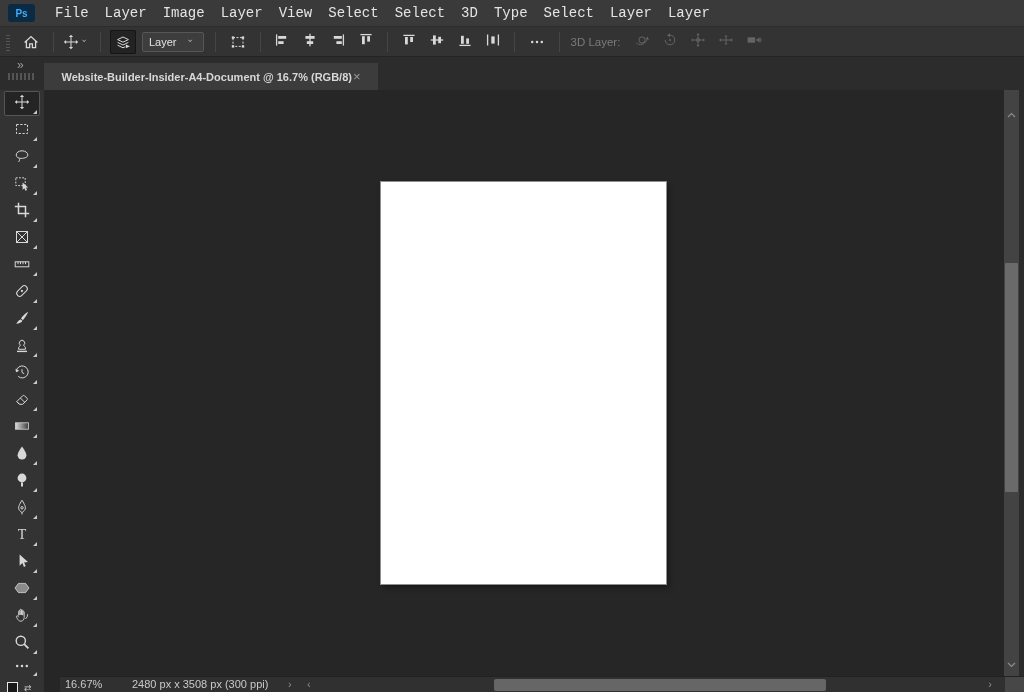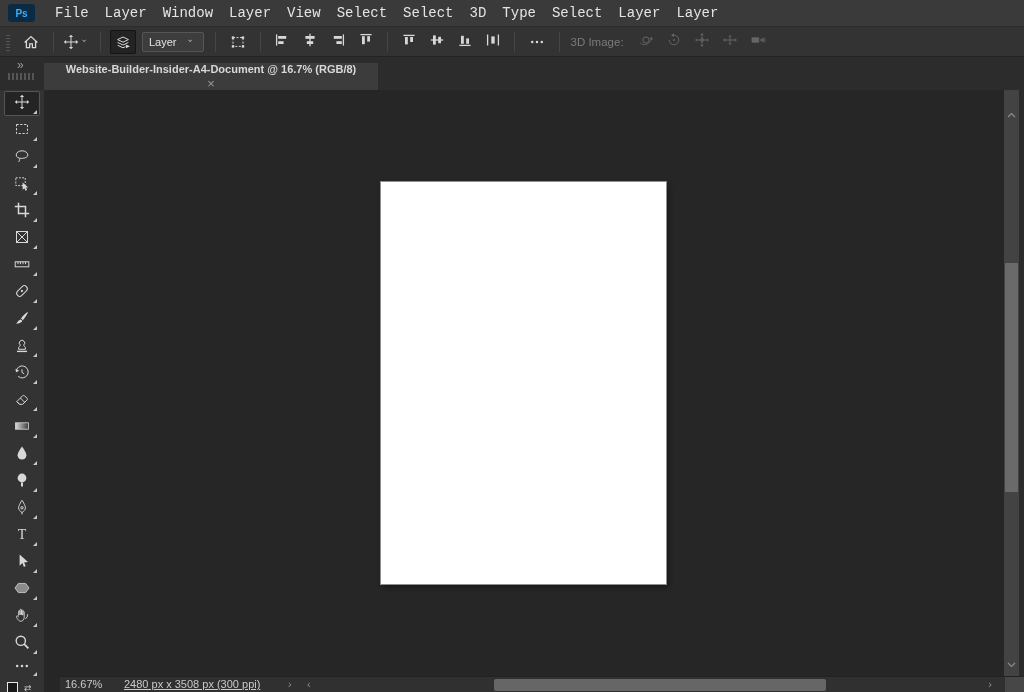--- a/index.html
+++ b/index.html
@@ -29,21 +29,21 @@
   .opt-icon-btn{width:24px;height:24px;display:flex;align-items:center;justify-content:center;margin:0 2px;}
   .threed-label{font-size:11.5px;color:#7b7b7b;margin:0 8px 0 4px;white-space:nowrap;}
   .disabled{color:#646464;}
   
   .tab-row{height:33px;background:#2c2c2c;display:flex;}
   .tab-row-left{width:44px;position:relative;flex:none;}
   .tb-chevrons{position:absolute;top:1px;left:17px;color:#9a9a9a;font-size:12px;letter-spacing:0px;}
   .tb-grip{position:absolute;top:16px;left:8px;width:28px;height:7px;
     background:repeating-linear-gradient(90deg,#555 0 2px,transparent 2px 4px);}
   .doc-tab{align-self:flex-end;height:27px;width:334px;background:#3c3c3c;display:flex;align-items:center;
-    justify-content:center;gap:1px;font-size:11px;font-weight:600;color:#d8d8d8;white-space:nowrap;flex-direction:column;}
+    justify-content:center;gap:1px;font-size:11px;font-weight:600;color:#d8d8d8;white-space:nowrap;}
   .tab-close{color:#9a9a9a;font-size:13px;font-weight:400;}
   
   .body-row{display:flex;height:602px;}
   .toolbar{width:44px;flex:none;background:#333333;color:#d8d8d8;position:relative;overflow:hidden;}
   .tool{width:44px;height:27px;display:flex;align-items:center;justify-content:center;position:relative;}
   .tool .tile{width:36px;height:25px;display:flex;align-items:center;justify-content:center;border-radius:2px;position:relative;}
   .tool.selected .tile{background:#242424;box-shadow:inset 0 0 0 1px #555;}
   .fly{position:absolute;right:3px;bottom:2px;width:0;height:0;
     border-left:4px solid transparent;border-bottom:4px solid #c9c9c9;}
   .swatch-clip{position:absolute;left:0;top:592px;width:44px;height:10px;}
@@ -56,39 +56,39 @@
     box-shadow:0 0 0 1px #8f8f8f,2px 3px 6px rgba(0,0,0,.45);}
   
   .vscroll{width:15px;flex:none;background:#434343;position:relative;}
   .vs-arrow{position:absolute;left:0;width:15px;display:flex;justify-content:center;color:#8c8c8c;}
   .vs-up{top:22px;} .vs-down{bottom:8px;}
   .vs-thumb{position:absolute;left:1px;top:173px;width:13px;height:229px;background:#6a6a6a;border-radius:1px;}
   .right-edge{width:5px;flex:none;background:#2b2b2b;}
   .status-row{height:16px;background:#303030;border-top:1px solid #222;position:relative;
     font-size:11px;color:#c9c9c9;margin-left:16px;}
   .zoom-text{position:absolute;left:5px;top:1px;}
-  .size-text{position:absolute;left:64px;top:1px;text-decoration:underline;}
+  .size-text{position:absolute;left:72px;top:1px;}
   .st-chev{position:absolute;left:228px;top:1px;color:#8c8c8c;}
   .hs-left{position:absolute;left:247px;top:1px;color:#8c8c8c;}
   .hs-right{position:absolute;right:32px;top:1px;color:#8c8c8c;}
   .hs-thumb{position:absolute;left:434px;top:2px;width:332px;height:12px;background:#666;border-radius:2px;}
   .corner{position:absolute;right:0;top:0;width:19px;height:16px;background:#474747;}
   svg{overflow:visible;}
 </style>
 </head>
 <body>
 
 <div class="app">
 
   <div class="menu-bar">
     <div class="ps-logo">Ps</div>
     <nav id="menu-items" style="display:flex;">
         <span class="menu-item">File</span>
         <span class="menu-item">Layer</span>
-        <span class="menu-item">Window</span>
+        <span class="menu-item">Image</span>
         <span class="menu-item">Layer</span>
         <span class="menu-item">View</span>
         <span class="menu-item">Select</span>
         <span class="menu-item">Select</span>
         <span class="menu-item">3D</span>
         <span class="menu-item">Type</span>
         <span class="menu-item">Select</span>
         <span class="menu-item">Layer</span>
         <span class="menu-item">Layer</span>
       </nav>
@@ -212,21 +212,21 @@
     <div class="opt-btn">
         <span>
           <svg width="16" height="16" viewBox="0 0 16 16">
             <circle cx="3.2" cy="8" r="1.25" fill="currentColor"></circle>
             <circle cx="8" cy="8" r="1.25" fill="currentColor"></circle>
             <circle cx="12.8" cy="8" r="1.25" fill="currentColor"></circle>
           </svg>
         </span>
       </div>
     <div class="opt-sep"></div>
-    <span class="threed-label">3D Image:</span>
+    <span class="threed-label">3D Layer:</span>
     <div id="threed-icons" style="display:flex;">
         <div class="opt-icon-btn disabled">
           <span><svg width="16" height="16" viewBox="0 0 16 16">
               <circle cx="8" cy="8" r="3.1" stroke="currentColor" fill="none"></circle>
               <path d="M2.2 10.8 C5 13.8 11.2 13.6 13.6 6.2" stroke="currentColor" fill="none" stroke-width="0.9"></path>
               <path d="M14.8 8.2 L13.8 4.8 L11.4 6.6 Z" fill="currentColor"></path>
             </svg></span>
         </div>
         <div class="opt-icon-btn disabled">
           <span><svg width="16" height="16" viewBox="0 0 16 16">

